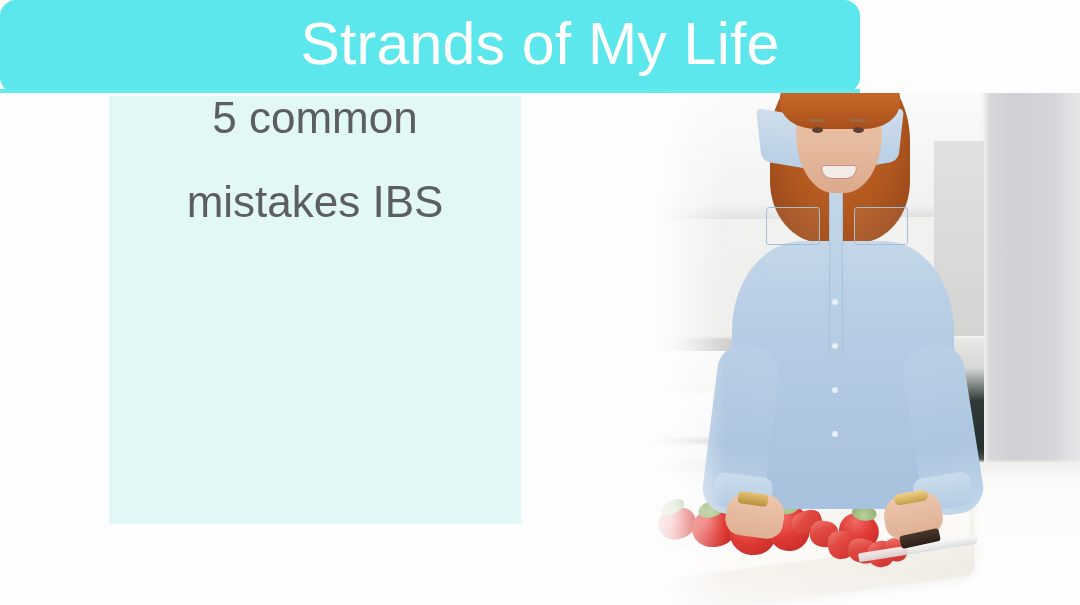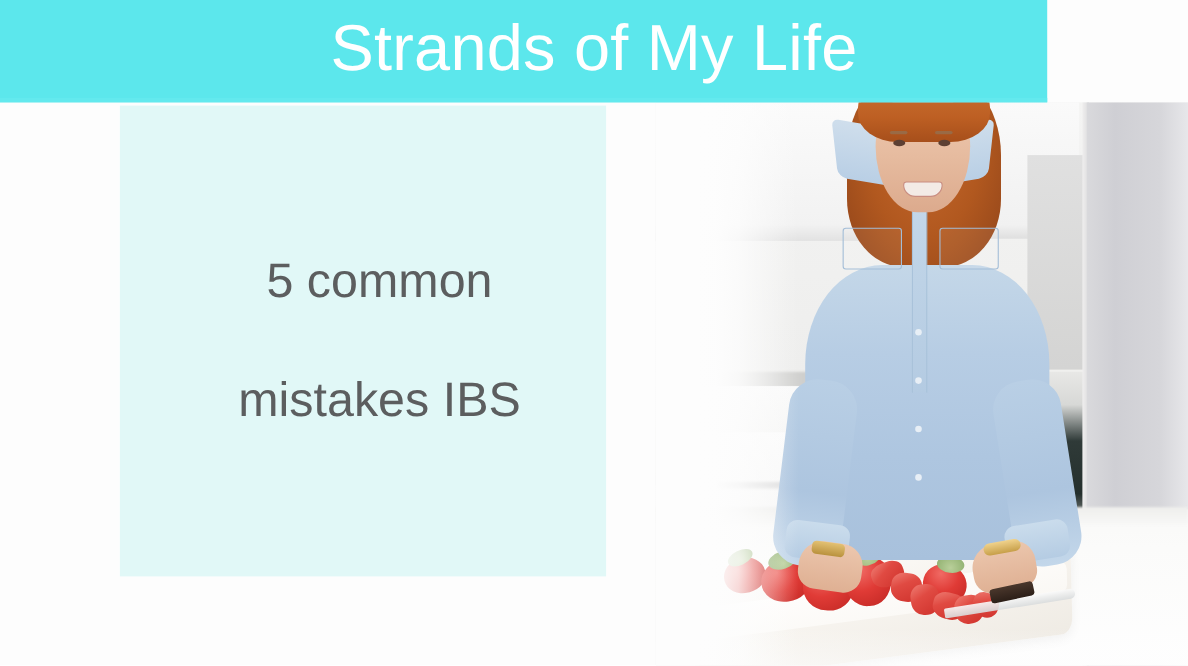--- a/index.html
+++ b/index.html
@@ -18,24 +18,25 @@
     height: 605px;
     overflow: hidden;
     background: #fdfdfd;
   }
 
   
   .header-band {
     position: absolute;
     left: 0;
     top: 0;
-    width: 952px;
+    width: 860px;
     height: 93px;
     background: #5ce7ec;
     z-index: 30;
+    border-radius: 16px;
   }
   .header-band .band-underline {
     position: absolute;
     left: 0;
     bottom: 0;
     width: 100%;
     height: 4px;
     background: #63e9ee;
   }
   .site-title {
@@ -404,35 +405,33 @@
     position: absolute;
     left: 109px;
     top: 96px;
     width: 412px;
     height: 428px;
     background: #e1f8f7;
     z-index: 20;
     display: flex;
     flex-direction: column;
     align-items: center;
-    justify-content: center;
-    padding-left: 30px;
   }
   .card-line {
     display: block;
     width: 100%;
     text-align: center;
     color: #5c5e5f;
     font-size: 44px;
     font-weight: 400;
     line-height: 1;
     white-space: nowrap;
     font-family: "Liberation Sans", "DejaVu Sans", sans-serif;
   }
-  .card-line + .card-line { margin-top: 64px; }
+  .card-line + .card-line { margin-top: 40px; }
 </style>
 </head>
 <body>
 
 <div class="slide">
 
   <div class="photo">
     <div class="photo-inner">
 
       <div class="kitchen-back"></div>

